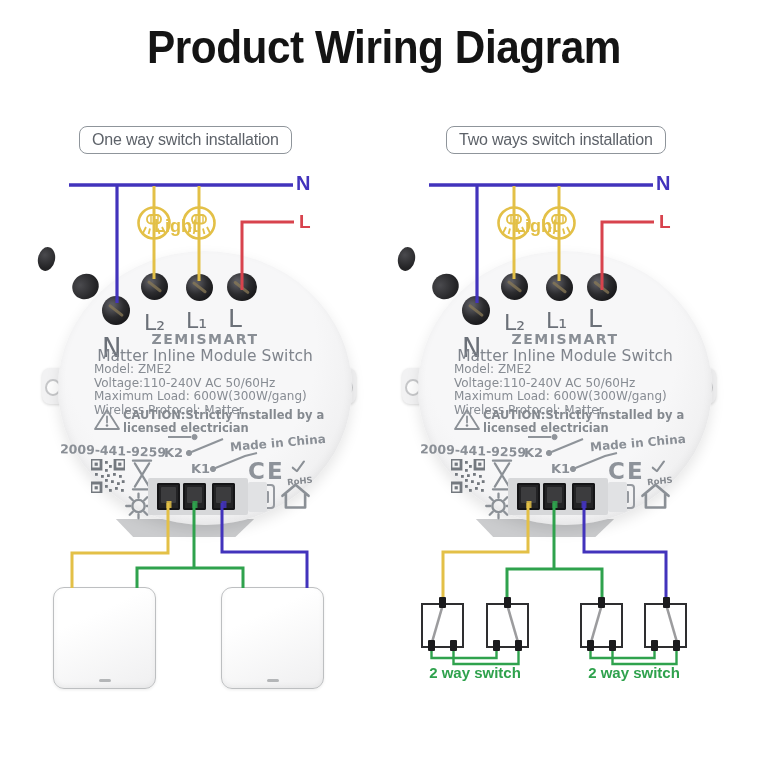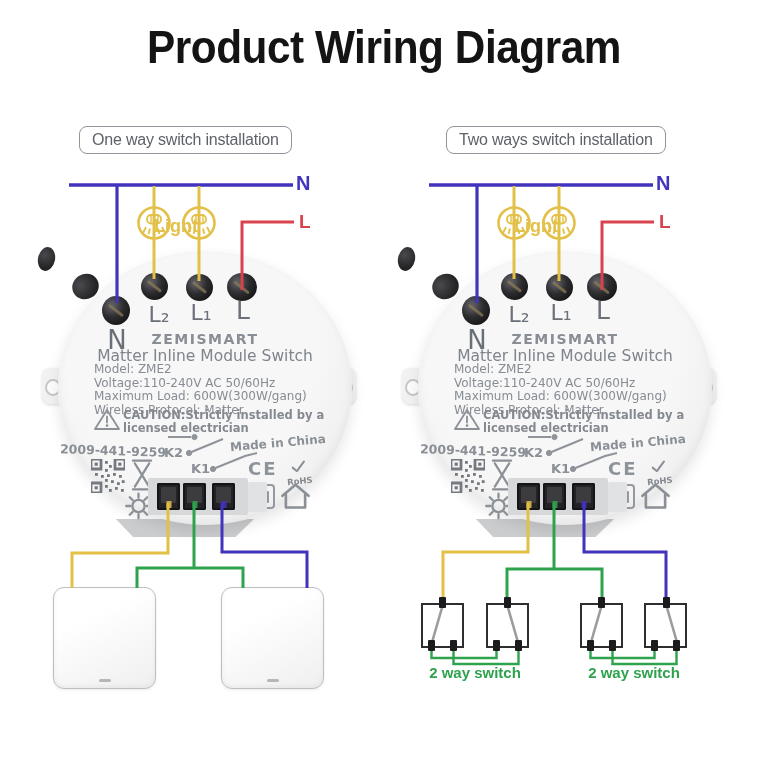--- a/index.html
+++ b/index.html
@@ -25,28 +25,28 @@
   .hole-left{left:3px;} .hole-right{right:3px;}
   .nub{background:radial-gradient(circle at 35% 35%,#4a4a4e,#232325 70%);border-radius:50%;z-index:3;}
   .underside{background:#cbccce;z-index:2;}
   .device{width:294px;height:274px;border-radius:50%;z-index:5;
     background:radial-gradient(ellipse at 45% 35%,#f7f7f8 55%,#ededee 85%,#e4e4e6 100%);
     box-shadow:0 6px 14px rgba(0,0,0,.10), inset 0 -4px 10px rgba(0,0,0,.05);
     font-family:"DejaVu Sans",sans-serif;}
   .screw{border-radius:50%;background:radial-gradient(circle at 35% 32%,#5a5a60 8%,#2c2c2f 45%,#131315 85%);}
   .screw::before{content:"";position:absolute;left:18%;top:45%;width:64%;height:3px;background:#8a7a55;
     border-radius:2px;transform:rotate(38deg);opacity:.75;}
-  .t-label{width:30px;text-align:center;color:#6b7078;font-size:22px;}
+  .t-label{width:30px;color:#6b7078;font-size:22px;margin-top:8px;}
   .brand{left:0;width:100%;text-align:center;font-size:14px;font-weight:bold;
     letter-spacing:1.5px;color:#898e95;}
   .pname{left:0;width:100%;text-align:center;font-size:15.5px;color:#7f848c;}
   .specs{font-size:12px;line-height:13.5px;font-weight:normal;color:#878c93;}
   .caution{font-size:11.5px;line-height:12.5px;font-weight:bold;color:#84898f;}
   .smalltxt{font-size:12px;font-weight:bold;color:#8a8f96;white-space:nowrap;}
-  .ce{font-size:18px;font-weight:bold;color:#8e939a;letter-spacing:2px;}
+  .ce{font-size:23px;font-weight:bold;color:#8e939a;letter-spacing:2px;}
   .rohs-wrap{transform:rotate(-6deg);text-align:center;}
   .rohs-txt{font-size:8.5px;font-weight:bold;color:#85898f;}
   .sq2{width:21px;height:21px;border:2px solid #95999f;border-radius:4px;display:flex;
        align-items:center;justify-content:center;}
   .sq2 .in{width:8px;height:8px;border:2px solid #95999f;border-radius:1px;}
   .recess{background:#d7d8da;border-radius:2px;}
   .recess-tab{background:#e1e2e4;border-radius:2px;}
   .term{width:23px;height:27px;background:#232325;border-radius:2px;box-shadow:inset 0 0 0 2px #151517;}
   .term .term-in{position:absolute;left:4px;top:4px;right:4px;bottom:7px;background:#3c3c3e;border-radius:1px;}
   .term .stub{position:absolute;left:50%;bottom:2px;width:5px;height:7px;transform:translateX(-50%);opacity:.85;}

